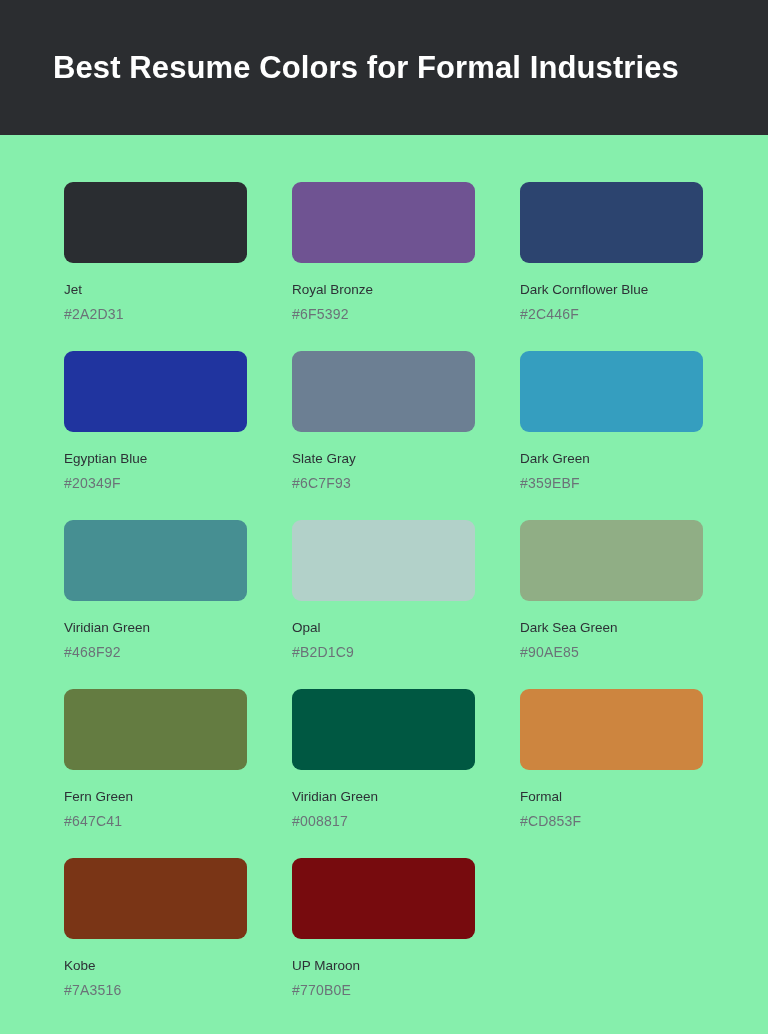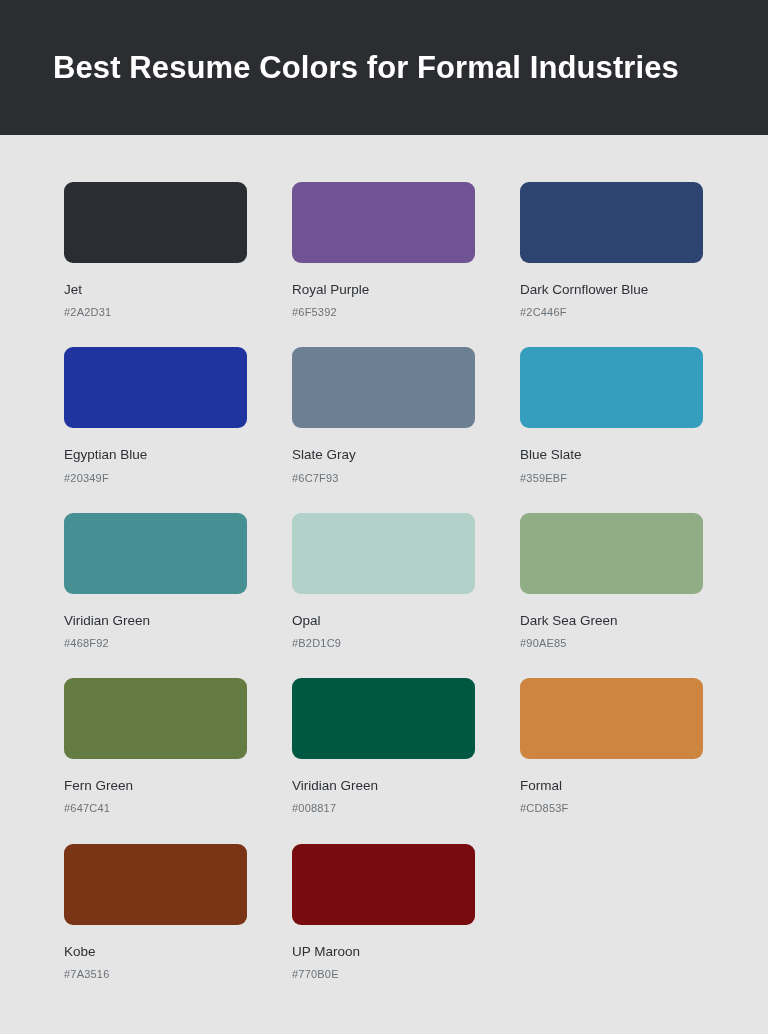--- a/index.html
+++ b/index.html
@@ -14,21 +14,21 @@
   body {
     font-family: "Liberation Sans", "DejaVu Sans", sans-serif;
     -webkit-font-smoothing: antialiased;
     overflow: hidden;
   }
 
   #page {
     position: relative;
     width: 768px;
     height: 1034px;
-    background: #e5e5e5;
+    background: #86efac;
   }
 
   
   #header {
     width: 768px;
     height: 135px;
     background: #2b2d30;
     display: flex;
     align-items: center;
     padding-left: 53px;
@@ -68,21 +68,21 @@
     margin-top: 19px;
     font-size: 13.5px;
     font-weight: 400;
     color: #2d3136;
     line-height: 1.2;
     white-space: nowrap;
   }
 
   .swatch-hex {
     margin-top: 8px;
-    font-size: 11px;
+    font-size: 14px;
     font-weight: 400;
     color: #6b7278;
     line-height: 1.2;
     letter-spacing: 0.2px;
     white-space: nowrap;
   }
 </style>
 </head>
 <body>
 
@@ -94,41 +94,41 @@
 
   <main id="palette-grid">
 
   <div class="swatch-card">
         <div class="swatch-chip" style="background: rgb(42, 45, 49);"></div>
         <div class="swatch-name">Jet</div>
         <div class="swatch-hex">#2A2D31</div>
       </div>
       <div class="swatch-card">
         <div class="swatch-chip" style="background: rgb(111, 83, 146);"></div>
-        <div class="swatch-name">Royal Purple</div>
+        <div class="swatch-name">Royal Bronze</div>
         <div class="swatch-hex">#6F5392</div>
       </div>
       <div class="swatch-card">
         <div class="swatch-chip" style="background: rgb(44, 68, 111);"></div>
         <div class="swatch-name">Dark Cornflower Blue</div>
         <div class="swatch-hex">#2C446F</div>
       </div>
       <div class="swatch-card">
         <div class="swatch-chip" style="background: rgb(32, 52, 159);"></div>
         <div class="swatch-name">Egyptian Blue</div>
         <div class="swatch-hex">#20349F</div>
       </div>
       <div class="swatch-card">
         <div class="swatch-chip" style="background: rgb(108, 127, 147);"></div>
         <div class="swatch-name">Slate Gray</div>
         <div class="swatch-hex">#6C7F93</div>
       </div>
       <div class="swatch-card">
         <div class="swatch-chip" style="background: rgb(53, 158, 191);"></div>
-        <div class="swatch-name">Blue Slate</div>
+        <div class="swatch-name">Dark Green</div>
         <div class="swatch-hex">#359EBF</div>
       </div>
       <div class="swatch-card">
         <div class="swatch-chip" style="background: rgb(70, 143, 146);"></div>
         <div class="swatch-name">Viridian Green</div>
         <div class="swatch-hex">#468F92</div>
       </div>
       <div class="swatch-card">
         <div class="swatch-chip" style="background: rgb(178, 209, 201);"></div>
         <div class="swatch-name">Opal</div>

